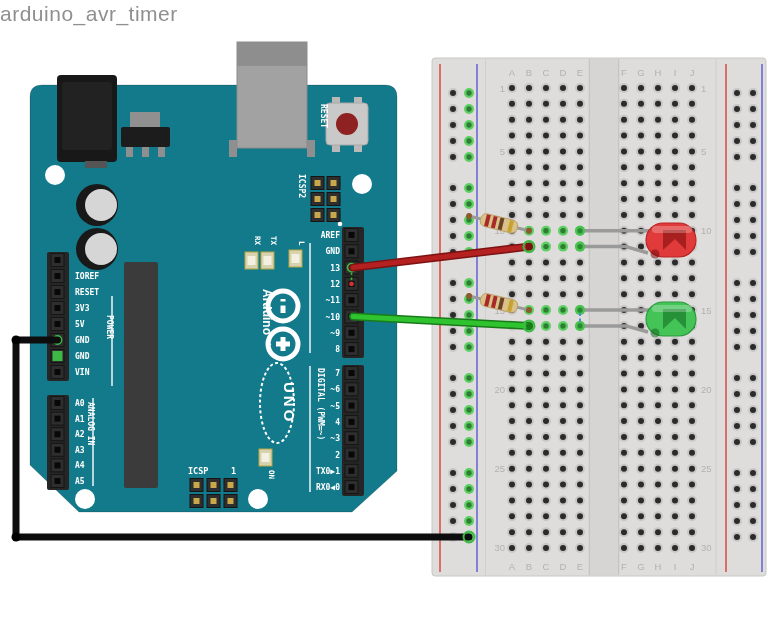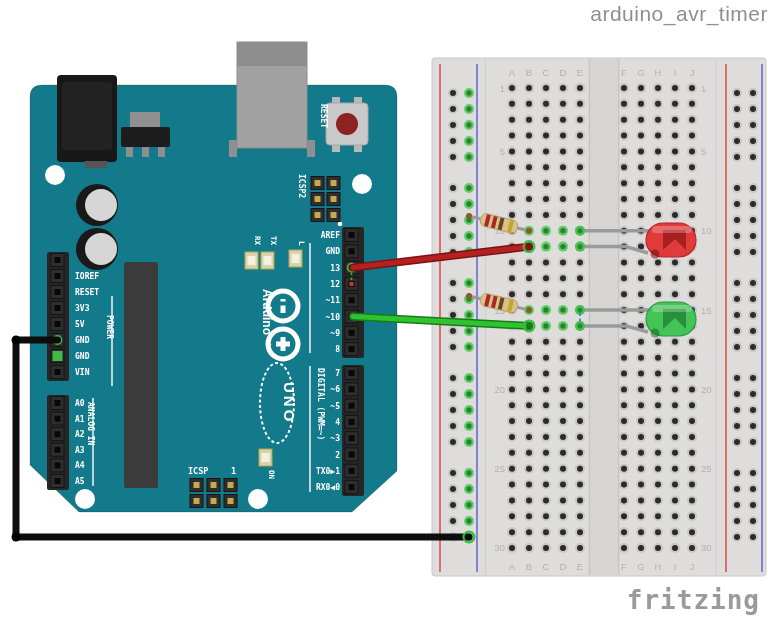--- a/index.html
+++ b/index.html
@@ -1,19 +1,19 @@
 <!DOCTYPE html>
 <html><head>
 <meta charset="utf-8">
 <style>
   html,body{margin:0;padding:0;background:#fff;}
   #canvas{position:relative;width:768px;height:619px;background:#ffffff;overflow:hidden;
           font-family:"Liberation Sans",sans-serif;}
   #scene{position:absolute;left:0;top:0;}
-  .title{position:absolute;top:2px;left:0;width:100%;text-align:right;
+  .title{position:absolute;top:2px;left:0;width:100%;text-align:left;
          font-size:21px;color:#8f8f8f;letter-spacing:0.5px;}
   .watermark{position:absolute;right:8px;bottom:4px;font-family:"DejaVu Sans Mono",monospace;
              font-weight:bold;font-size:26px;color:#9a9a9a;letter-spacing:1px;}
 </style>
 </head>
 <body>
 
 <div id="canvas">
   <div class="title">arduino_avr_timer</div>
   <svg id="scene" width="768" height="619" viewBox="0 0 768 619">
@@ -1147,14 +1147,13 @@
           <circle cx="529" cy="246.62" r="3" fill="#7d1212"></circle>
         </g>
         <g>
           <line x1="353" y1="316.5" x2="529" y2="325.93" stroke="#1a7a1a" stroke-width="8" stroke-linecap="round"></line>
           <line x1="353" y1="316.5" x2="529" y2="325.93" stroke="#2fc42f" stroke-width="5" stroke-linecap="round"></line>
           <circle cx="529" cy="325.93" r="5.5" fill="none" stroke="#3cba45" stroke-width="2"></circle>
           <circle cx="529" cy="325.93" r="3" fill="#1a7a1a"></circle>
         </g>
       </g>
     </svg>
-  <div class="watermark">fritzing</div>
 </div>
 
 </body></html>

